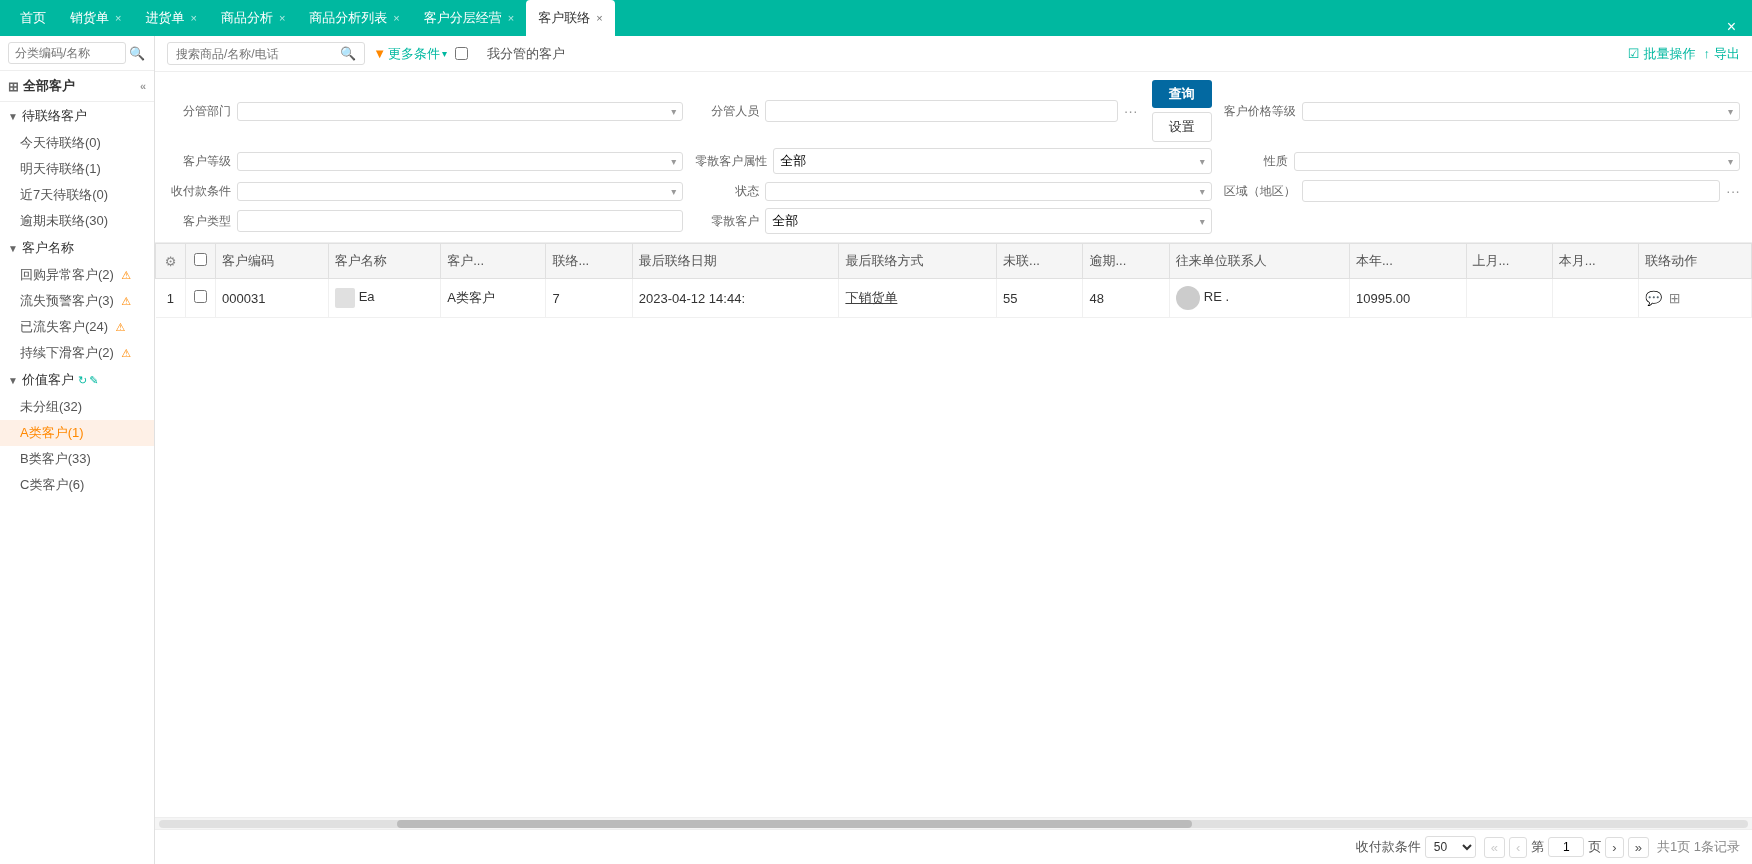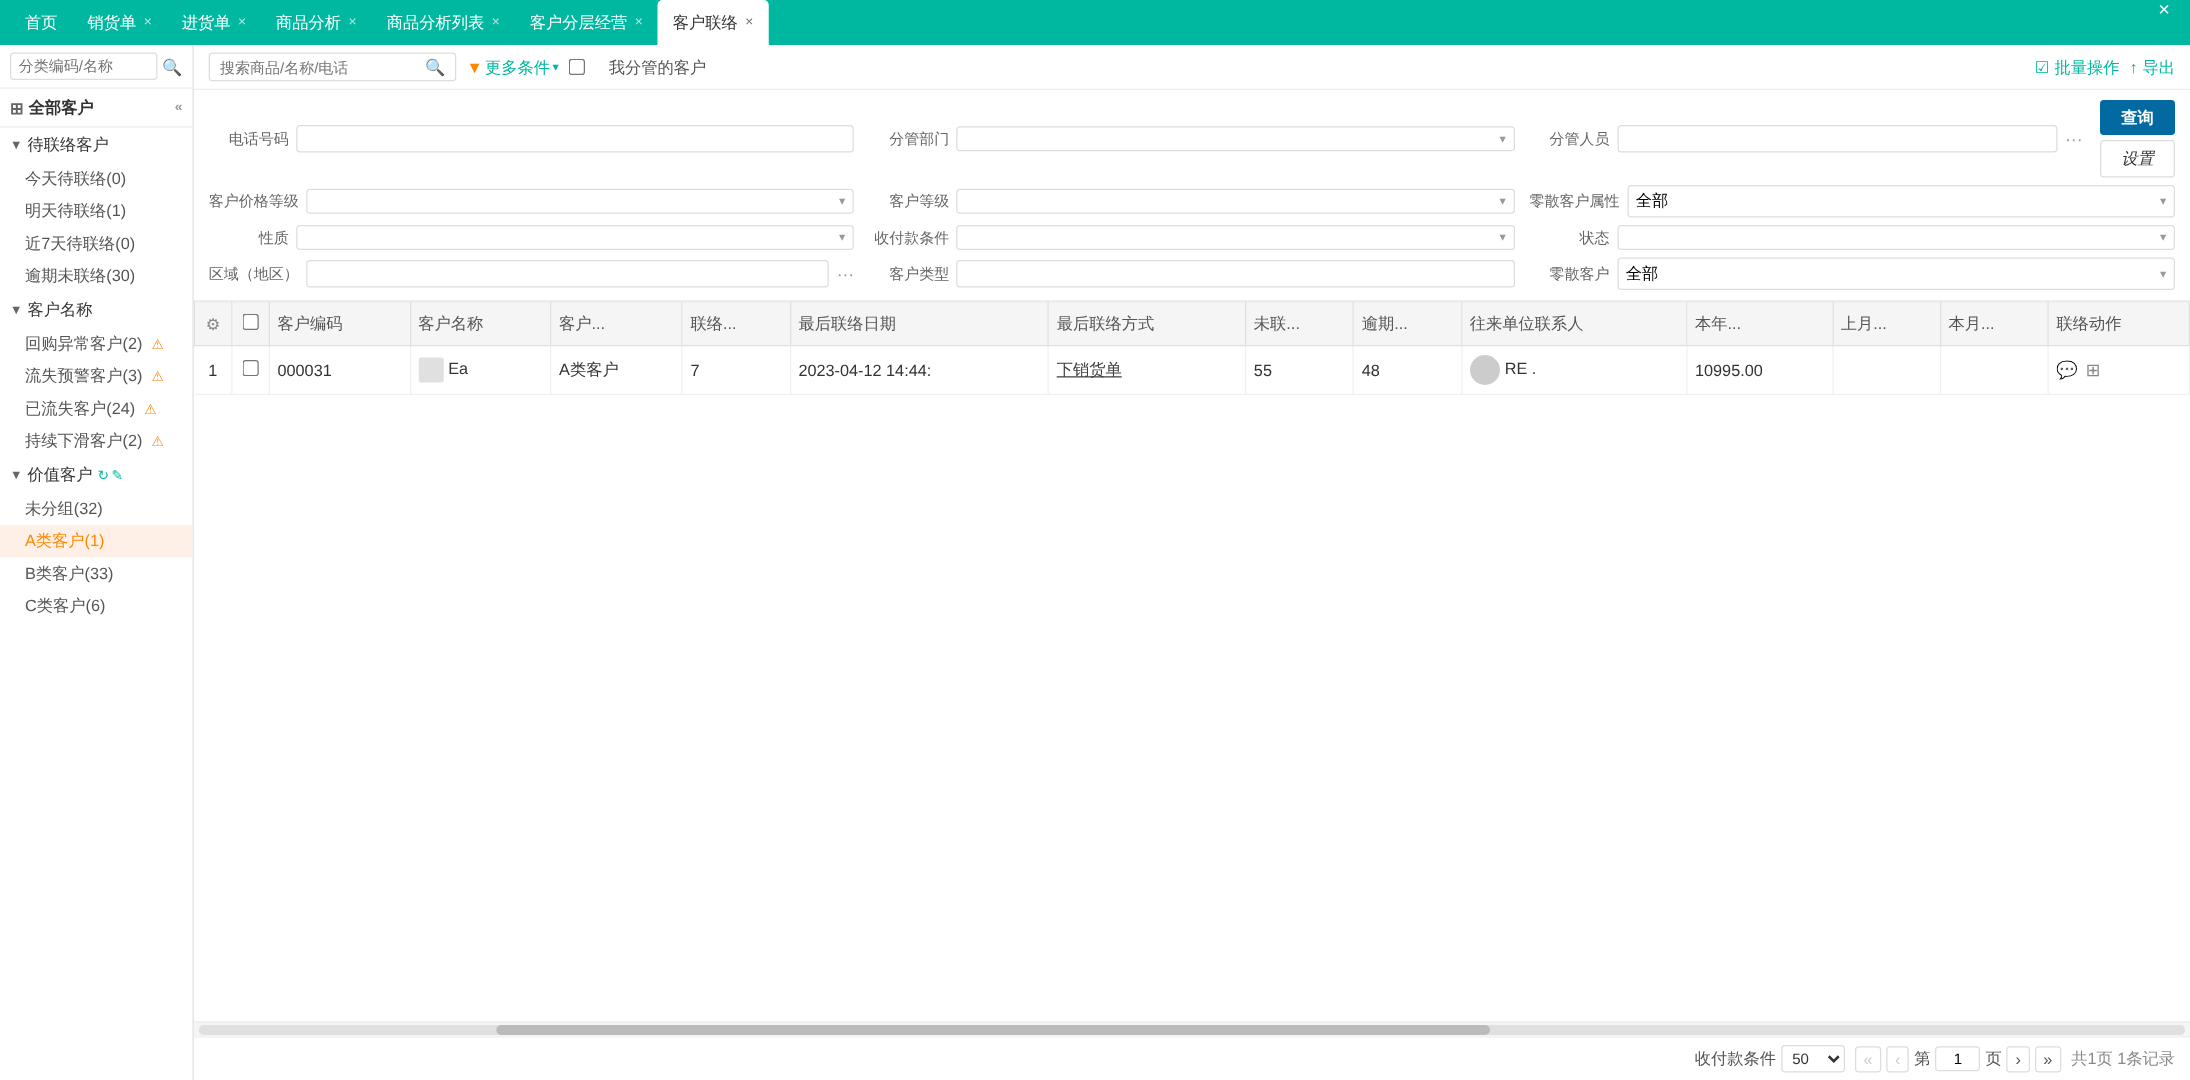--- a/index.html
+++ b/index.html
@@ -1,20 +1,20 @@
 <!DOCTYPE html>
 <html><head>
   <meta charset="utf-8">
   <style>
     * { box-sizing: border-box; margin: 0; padding: 0; font-family: 'Microsoft YaHei', Arial, sans-serif; font-size: 13px; }
     body { background: #f5f5f5; overflow: hidden; width: 1752px; height: 864px; }
 
     
     .top-nav {
-      display: flex; align-items: flex-start;
+      display: flex; align-items: flex-end;
       background: #00b8a0; height: 36px; padding: 0 8px;
       color: white;
     }
     .top-nav .nav-item {
       padding: 0 12px; height: 36px; display: flex; align-items: center;
       cursor: pointer; font-size: 13px; color: white; white-space: nowrap;
     }
     .top-nav .nav-item.active {
       background: white; color: #333; border-radius: 4px 4px 0 0;
     }
@@ -104,21 +104,21 @@
     }
     .filter-select .arrow { color: #999; font-size: 10px; }
     .filter-dots { color: #999; cursor: pointer; font-size: 14px; }
 
     .query-btn {
       background: #0369a1; color: white; border: none; border-radius: 3px;
       padding: 5px 16px; cursor: pointer; font-size: 13px; font-weight: bold;
     }
     .settings-btn {
       background: white; color: #333; border: 1px solid #ddd; border-radius: 3px;
-      padding: 5px 16px; cursor: pointer; font-size: 13px; font-style: italic;
+      padding: 5px 16px; cursor: pointer; font-size: 13px;
     }
 
     
     .table-wrap { flex: 1; overflow: auto; background: white; }
     table { width: 100%; border-collapse: collapse; font-size: 12px; }
     thead tr { background: #f5f5f5; }
     th {
       padding: 8px 6px; text-align: left; border: 1px solid #e0e0e0;
       font-weight: normal; color: #555; white-space: nowrap; position: relative;
     }
@@ -302,24 +302,20 @@
         <span>批量操作</span>
       </div>
       <div class="export-btn">
         <span>↑</span>
         <span>导出</span>
       </div>
     </div>
 
     <div class="adv-filter">
 
-      <div class="filter-row">
-        <span class="filter-label">电话号码</span>
-        <input class="filter-input" style="">
-      </div>
       <div class="filter-row">
         <span class="filter-label">分管部门</span>
         <div class="filter-select">
           <span></span>
           <span class="arrow">▾</span>
         </div>
       </div>
       <div class="filter-row">
         <span class="filter-label">分管人员</span>
         <input class="filter-input" style="flex: 1 1 0%;">

